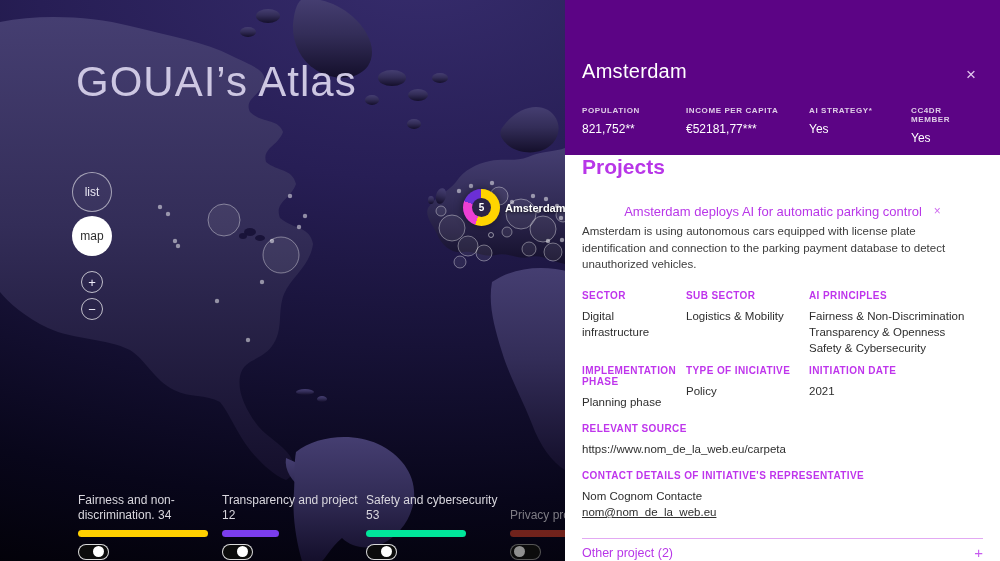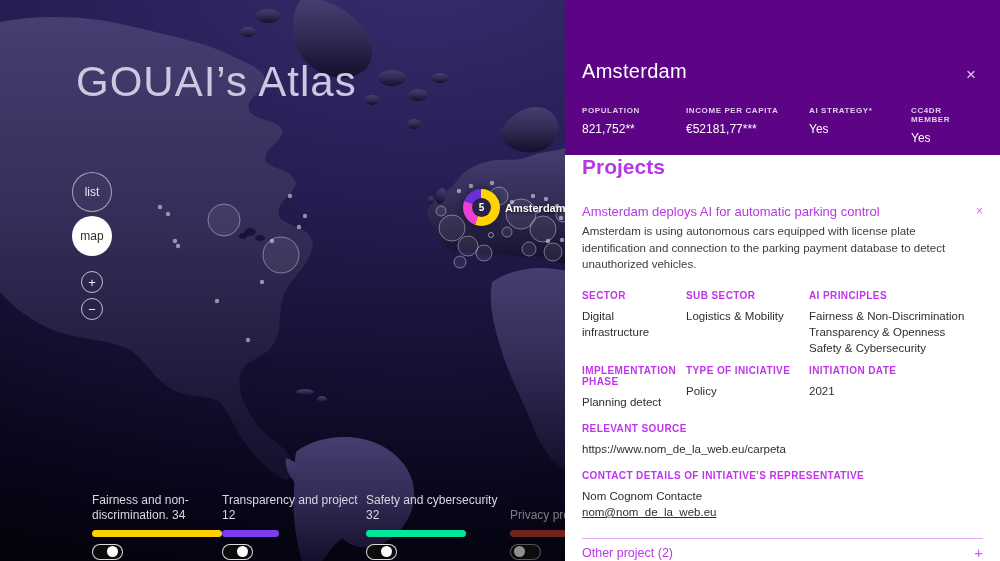--- a/index.html
+++ b/index.html
@@ -32,21 +32,21 @@
     background: conic-gradient(from 0deg, #ffd400 0deg 200deg, #ed3fd3 200deg 290deg, #6b2fd6 290deg 360deg);
     display:flex; align-items:center; justify-content:center; cursor:pointer;
     box-shadow:0 0 10px rgba(0,0,0,.45); }
   .donut-center { width:19px; height:19px; border-radius:50%; background:#2b2347; color:#ffffff;
     font-size:10px; font-weight:700; display:flex; align-items:center; justify-content:center; }
   .marker-label { position:absolute; left:505px; top:202px; color:#ffffff; font-size:11px;
     font-weight:700; text-shadow:0 1px 3px rgba(0,0,0,.8); }
 
   
   .legend-item { position:absolute; top:493px; width:140px; }
-  .li-0{ left:92px; } .li-1{ left:222px; } .li-2{ left:366px; } .li-3{ left:510px; width:150px; }
+  .li-0{ left:78px; } .li-1{ left:222px; } .li-2{ left:366px; } .li-3{ left:510px; width:150px; }
   .legend-text-wrap { height:30px; display:flex; align-items:flex-end; }
   .legend-label { font-size:12px; line-height:15px; color:#d9d7de; }
   .legend-bar { margin-top:7px; height:7px; border-radius:4px; }
   .bar-0 { width:130px; background:#ffd000; }
   .bar-1 { width:57px;  background:#7b3ded; }
   .bar-2 { width:100px; background:#00e69b; }
   .bar-3 { width:118px; background:#8c2a1e; opacity:.8; }
   .toggle { margin-top:7px; width:31px; height:16px; border-radius:9px; background:#0c0c0c;
     border:1.5px solid rgba(255,255,255,.85); position:relative; cursor:pointer; }
   .toggle .knob { position:absolute; top:1px; width:11px; height:11px; border-radius:50%;
@@ -61,21 +61,21 @@
   .city-title { color:#ffffff; font-size:20px; font-weight:400; letter-spacing:.3px; }
   .panel-close { position:absolute; right:24px; top:66px; color:#e3c8ef; font-size:17px;
     line-height:1; cursor:pointer; }
   .stats { display:grid; grid-template-columns:104px 123px 102px 1fr; margin-top:23px; }
   .stat-label { font-size:8px; font-weight:700; letter-spacing:.6px; color:rgba(255,255,255,.8); }
   .stat-value { font-size:12px; color:#ffffff; margin-top:7px; }
 
   .panel-body { padding:0 17px; }
   .projects-heading { color:#b836e8; font-size:21px; font-weight:700; }
 
-  .project-title-row { margin-top:25px; display:flex; justify-content:space-between; align-items:flex-start; }
+  .project-title-row { margin-top:25px; display:flex; justify-content:center; align-items:flex-start; }
   .project-title { color:#b836e8; font-size:13px; font-weight:400; }
   .project-close { color:#cf6cef; font-size:12px; cursor:pointer; margin-left:12px; }
   .project-desc { margin-top:4px; max-width:400px; font-size:11.5px; line-height:1.45; color:#3d3d3d; }
 
   .fgrid { display:grid; grid-template-columns:104px 123px 1fr; margin-top:17px; }
   .fgrid.r2 { margin-top:9px; }
   .f-label { font-size:10px; font-weight:700; letter-spacing:.4px; color:#bf35ec; }
   .f-value { font-size:11.5px; color:#2e2e2e; margin-top:7px; line-height:16px; }
   .f-value.narrow { max-width:80px; }
   .f-block { margin-top:13px; }
@@ -212,21 +212,21 @@
       <div class="legend-text-wrap">
           <div class="legend-label"><span>Transparency and project</span> <span>12</span></div>
         </div>
       <div class="legend-bar bar-1"></div>
       <div class="toggle">
           <div class="knob"></div>
         </div>
     </div>
     <div class="legend-item li-2">
       <div class="legend-text-wrap">
-          <div class="legend-label"><span>Safety and cybersecurity</span> <span>32</span></div>
+          <div class="legend-label"><span>Safety and cybersecurity</span> <span>53</span></div>
         </div>
       <div class="legend-bar bar-2"></div>
       <div class="toggle">
           <div class="knob"></div>
         </div>
     </div>
     <div class="legend-item li-3">
       <div class="legend-text-wrap">
           <div class="legend-label"><span>Privacy prot</span> <span></span></div>
         </div>
@@ -290,21 +290,21 @@
               <div>Fairness &amp; Non-Discrimination</div>
               <div>Transparency &amp; Openness</div>
               <div>Safety &amp; Cybersecurity</div>
             </div>
           </div>
         </div>
 
         <div class="fgrid r2">
           <div>
             <div class="f-label">IMPLEMENTATION PHASE</div>
-            <div class="f-value">Planning detect</div>
+            <div class="f-value">Planning phase</div>
           </div>
           <div>
             <div class="f-label">TYPE OF INICIATIVE</div>
             <div class="f-value">Policy</div>
           </div>
           <div>
             <div class="f-label">INITIATION DATE</div>
             <div class="f-value">2021</div>
           </div>
         </div>

